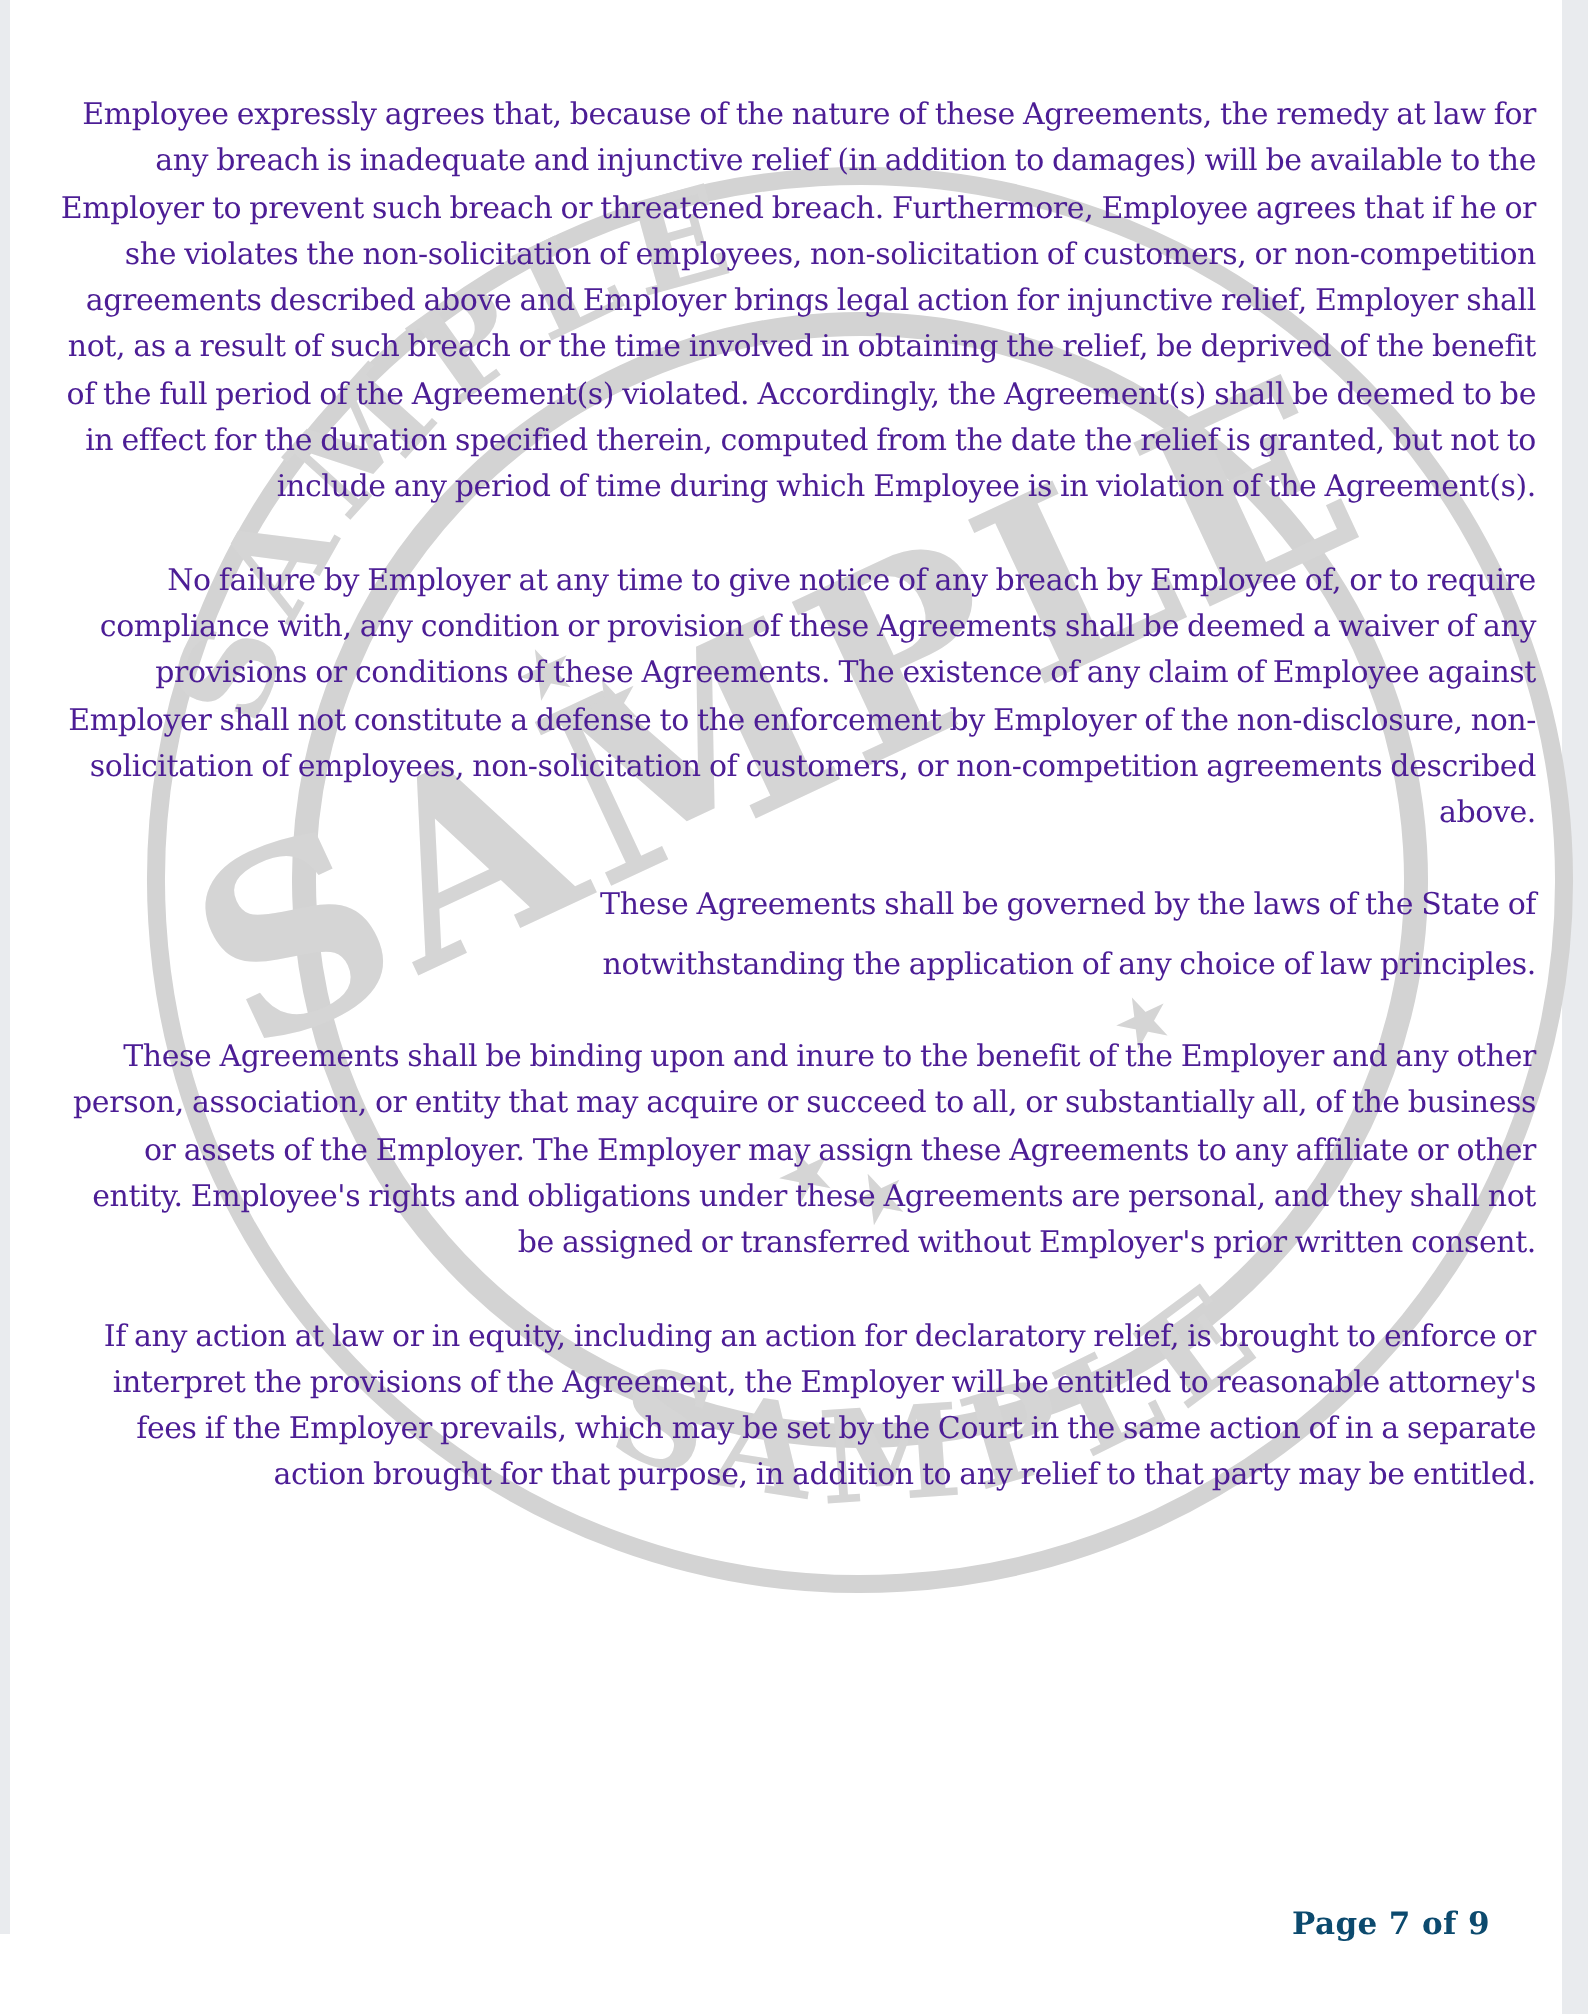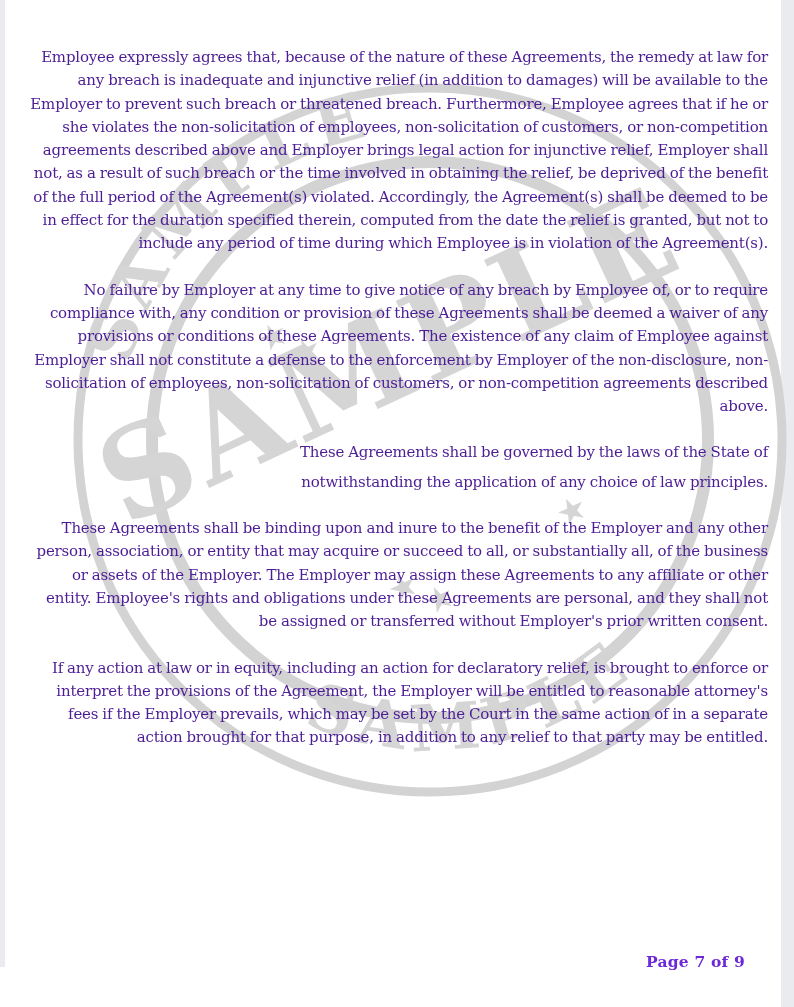--- a/index.html
+++ b/index.html
@@ -18,21 +18,21 @@
     color:#4c1d95;font-size:15px;line-height:23.3px;
     letter-spacing:-0.2px;word-spacing:-0.5px;text-align:right;
   }
   .content p{margin:0 0 23px 0;white-space:pre-wrap;}
   .line-flex{display:flex;align-items:flex-end;flex-direction:column;}
   .prefix{white-space:pre;}
   .blank{flex:1;border-bottom:2px solid #454545;margin-left:6px;margin-bottom:4px;}
   .suffix-line{display:block;}
   .footer{
     position:absolute;right:49px;top:952px;z-index:2;
-    color:#6d28d9;font-size:15.5px;font-weight:700;letter-spacing:0.2px;
+    color:#0c4a6e;font-size:15.5px;font-weight:700;letter-spacing:0.2px;
   }
 </style>
 </head>
 <body>
 
 <div class="page">
 
   <div class="edge-left"></div>
   <div class="edge-right"></div>
 

